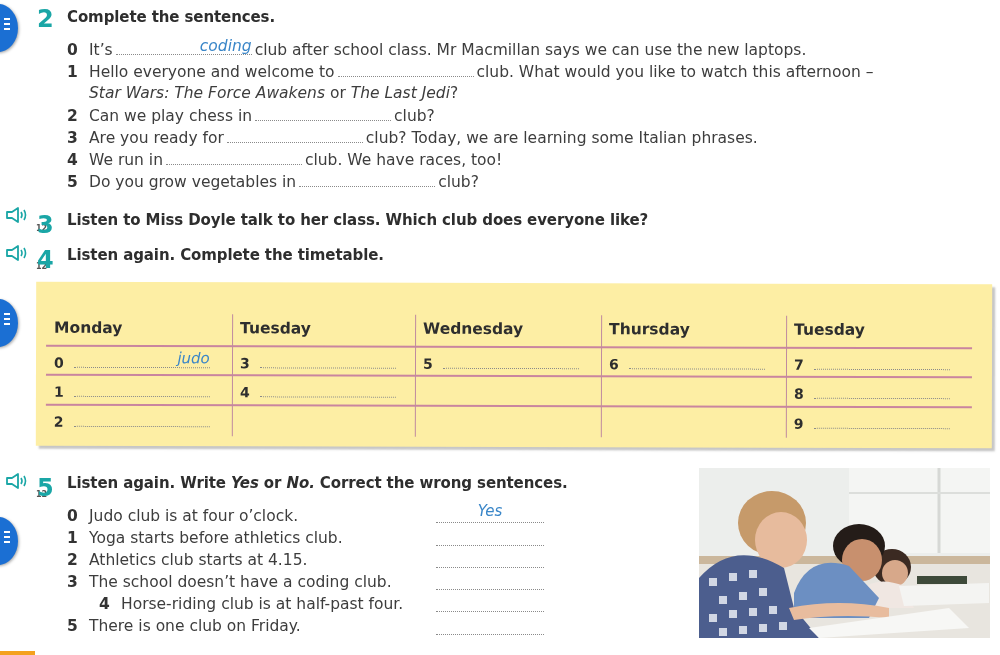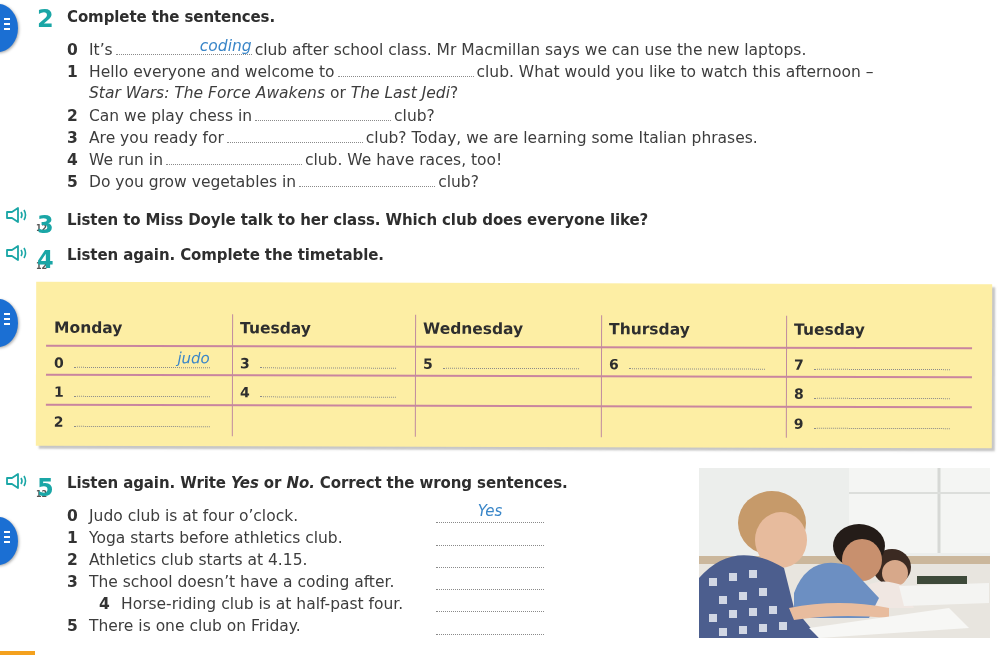--- a/index.html
+++ b/index.html
@@ -146,21 +146,21 @@
     <path d="M19 3 Q22 8 19 13" fill="none" stroke="#1aa6a6" stroke-width="1.6"></path>
   </svg>
   <span class="track">12</span>
 </div>
 <div class="ex-num" style="left:37px; top:476px;">5</div>
 <div class="ex-title" style="left:67px; top:474px;"><span>Listen again. Write </span><i>Yes</i><span> or </span><i>No.</i><span> Correct the wrong sentences.</span></div>
 
 <div class="line" style="top:505px;"><span class="n">0</span><span>Judo club is at four o’clock.</span></div>
 <div class="line" style="top:527px;"><span class="n">1</span><span>Yoga starts before athletics club.</span></div>
 <div class="line" style="top:549px;"><span class="n">2</span><span>Athletics club starts at 4.15.</span></div>
-<div class="line" style="top:571px;"><span class="n">3</span><span>The school doesn’t have a coding after.</span></div>
+<div class="line" style="top:571px;"><span class="n">3</span><span>The school doesn’t have a coding club.</span></div>
 <div class="line" style="top:593px;margin-left:32px;"><span class="n">4</span><span>Horse-riding club is at half-past four.</span></div>
 <div class="line" style="top:615px;"><span class="n">5</span><span>There is one club on Friday.</span></div>
 
 <div class="yn-blank" style="top:505px;">
     <span class="ans">Yes</span>
   </div>
 <div class="yn-blank" style="top:528px;"></div>
 <div class="yn-blank" style="top:550px;"></div>
 <div class="yn-blank" style="top:572px;"></div>
 <div class="yn-blank" style="top:594px;"></div>

